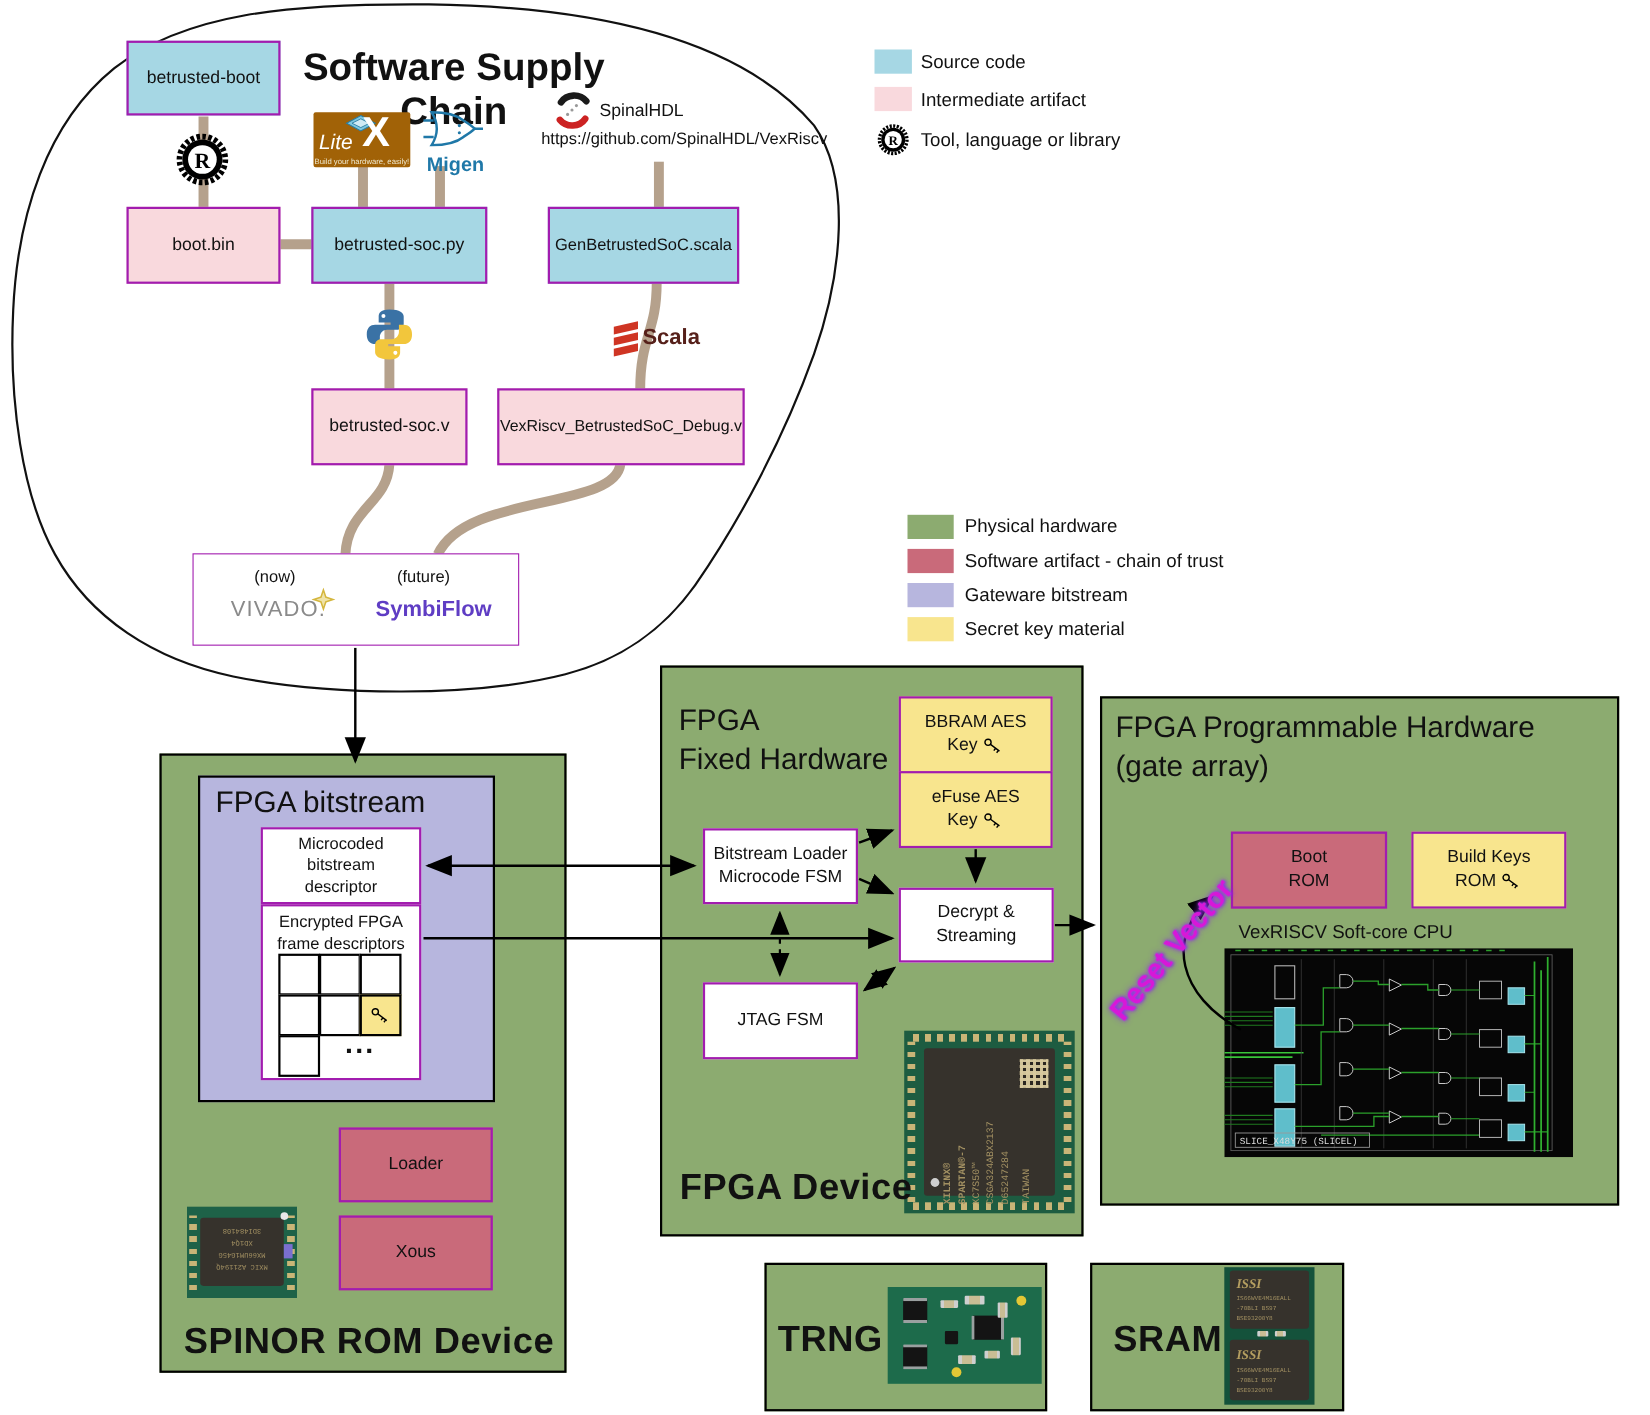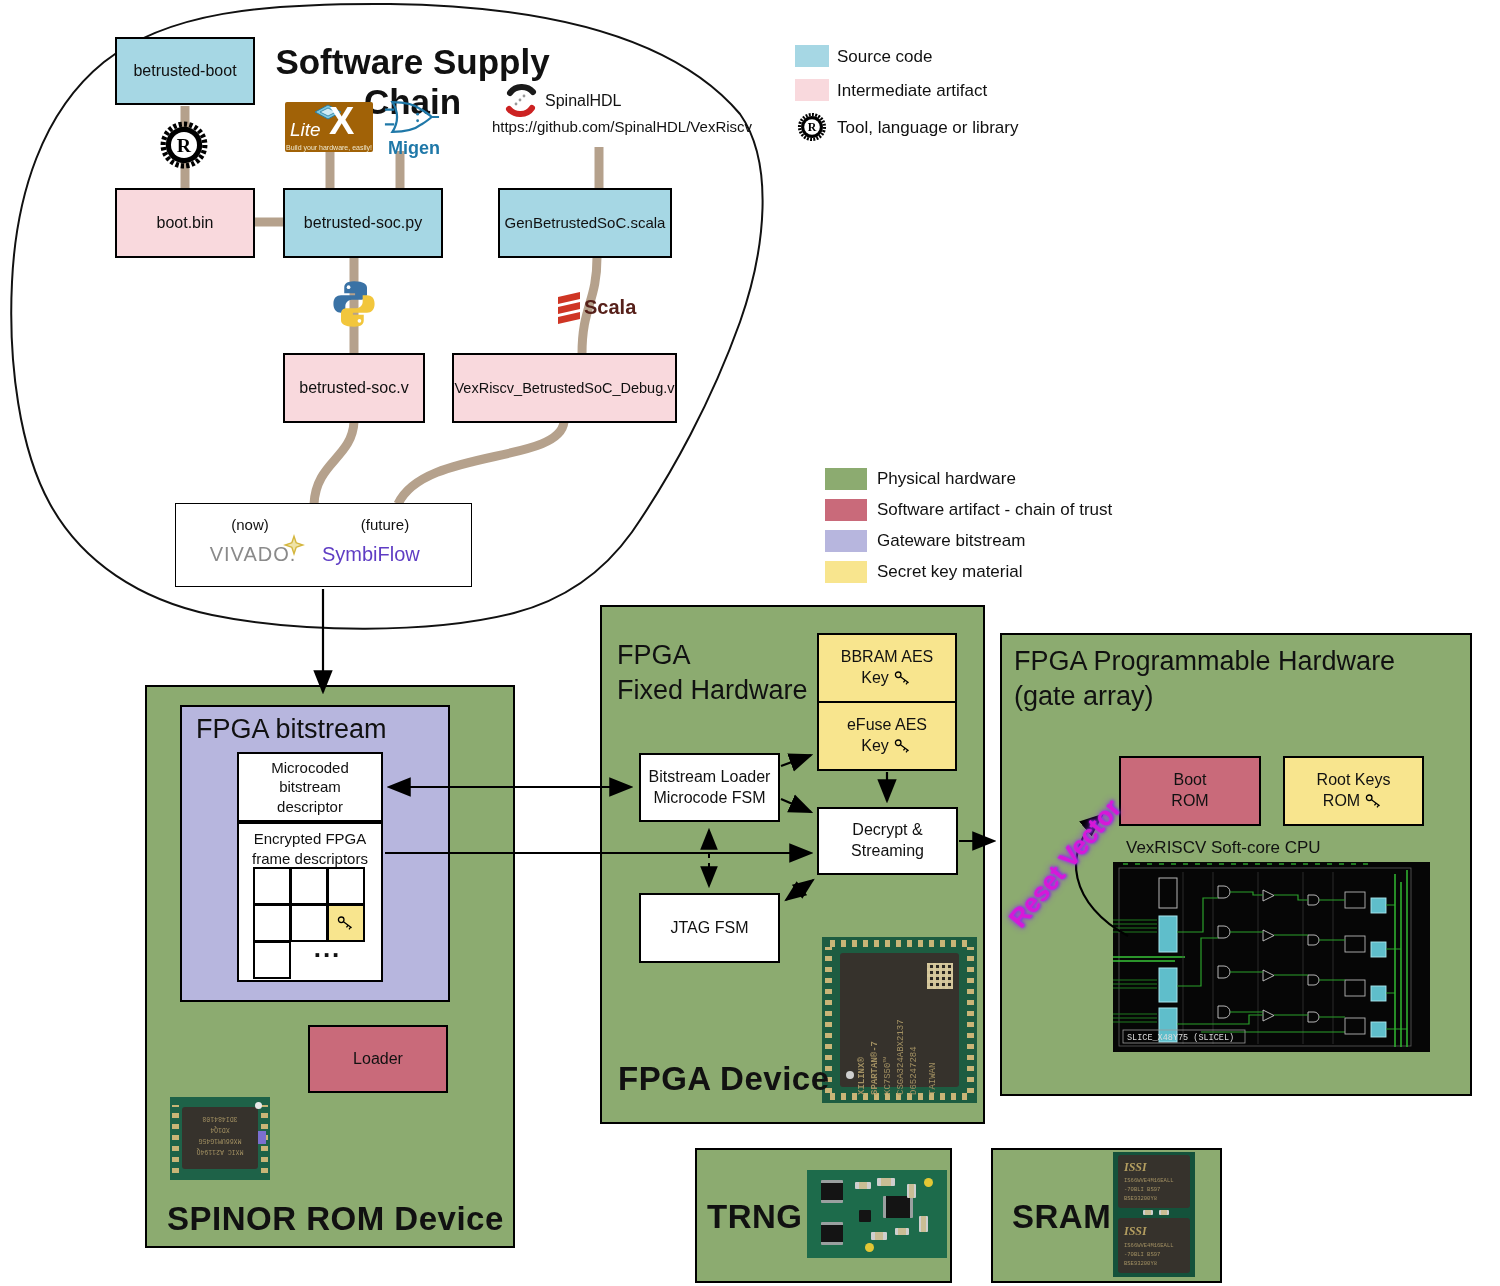--- a/index.html
+++ b/index.html
@@ -1,20 +1,20 @@
 <!DOCTYPE html>
 <html><head>
 <meta charset="utf-8">
 <style>
   html,body{margin:0;padding:0;background:#fff}
   #stage{position:relative;width:1500px;height:1286px;background:#fff;
          font-family:"Liberation Sans",sans-serif;color:#111;overflow:hidden}
   .abs{position:absolute}
   svg.layer{position:absolute;left:0;top:0;pointer-events:none}
-  .box{position:absolute;box-sizing:border-box;border:2px solid #000000;display:flex;
+  .box{position:absolute;box-sizing:border-box;border:2px solid #a21caf;display:flex;
        flex-direction:column;align-items:center;justify-content:center;text-align:center;
        font-size:16px;line-height:1.3}
   .cyan{background:#a6d7e4}
   .pink{background:#f9d9dd}
   .redb{background:#c96a7a}
   .yellowb{background:#f8e58e}
   .whiteb{background:#fff}
   .panel{position:absolute;box-sizing:border-box;border:2px solid #000;background:#8cab70}
   .purplepanel{position:absolute;box-sizing:border-box;border:2px solid #000;background:#b7b6de}
   .lbl{position:absolute;white-space:pre-line}
@@ -290,21 +290,21 @@
   </div>
 
   <div class="box whiteb" style="left:175px;top:503px;width:297px;height:84px;border-width:1.5px"></div>
   <div class="lbl" style="left:195px;top:516px;width:110px;text-align:center;font-size:15px">(now)</div>
   <div class="lbl" style="left:325px;top:516px;width:120px;text-align:center;font-size:15px">(future)</div>
   <div class="lbl" style="left:203px;top:543px;width:100px;text-align:center;font-size:20px;color:#8a8a8a;letter-spacing:1px">VIVADO.</div>
   <svg class="abs" style="left:283px;top:534px" width="22" height="22" viewBox="0 0 20 20">
     <path d="M10,0 L12.5,7.5 L20,10 L12.5,12.5 L10,20 L7.5,12.5 L0,10 L7.5,7.5 Z" fill="#d4b63e"></path>
     <path d="M10,4 L11.5,8.5 L16,10 L11.5,11.5 L10,16 L8.5,11.5 L4,10 L8.5,8.5 Z" fill="#efe3a8"></path>
   </svg>
-  <div class="lbl" style="left:322px;top:543px;width:125px;text-align:left;font-size:20px;font-weight:normal;color:#5f3dc4">SymbiFlow</div>
+  <div class="lbl" style="left:322px;top:543px;width:125px;text-align:right;font-size:20px;font-weight:bold;color:#5f3dc4">SymbiFlow</div>
 
   <div class="sw" style="left:795px;top:45px;background:#a6d7e4"></div>
   <div class="legtext" style="left:837px;top:47px">Source code</div>
   <div class="sw" style="left:795px;top:79px;background:#f9d9dd"></div>
   <div class="legtext" style="left:837px;top:81px">Intermediate artifact</div>
   <svg class="abs" style="left:797px;top:112px" width="30" height="30" viewBox="0 0 48 48">
     <circle cx="24" cy="24" r="20" fill="none" stroke="#000" stroke-width="5" stroke-dasharray="3.1 2.1"></circle>
     <circle cx="24" cy="24" r="17.5" fill="#000"></circle>
     <circle cx="24" cy="24" r="12.5" fill="#fff"></circle>
     <text x="24" y="31" text-anchor="middle" font-family="Liberation Serif, serif" font-size="19" font-weight="bold" fill="#000">R</text>
@@ -337,20 +337,21 @@
         <g stroke="#000" fill="none" stroke-width="1.6">
           <circle cx="6" cy="6" r="3.5"></circle>
           <path d="M8.8,8.4 L19,16 M14.6,12.8 l-2,2.7 M17.8,15.2 l-2,2.7"></path>
         </g>
       </svg>
     </div>
     <div class="cell" style="left:14px;top:117px"></div>
     <div class="abs" style="left:51px;top:108px;width:75px;text-align:center;font-size:26px;font-weight:bold;letter-spacing:2px">...</div>
   </div>
   <div class="box redb" style="left:308px;top:1025px;width:140px;height:68px">Loader</div>
+  <div class="box redb" style="left:308px;top:1105px;width:140px;height:68px">Xous</div>
   <div class="lbl bigtitle" style="left:167px;top:1200px">SPINOR ROM Device</div>
 
   <div class="lbl sectitle" style="left:617px;top:638px">FPGA
 Fixed Hardware</div>
   <div class="box yellowb" style="left:817px;top:633px;width:140px;height:70px">
     <span>BBRAM AES</span>
     <span class="keyrow">
         <span>Key</span>
       <svg width="20" height="16" viewBox="0 0 24 20">
           <g stroke="#000" fill="none" stroke-width="1.6">
@@ -377,21 +378,21 @@
   <div class="box whiteb pre" style="left:817px;top:807px;width:141px;height:68px">Decrypt &amp;
 Streaming</div>
   <div class="box whiteb" style="left:639px;top:893px;width:141px;height:70px">JTAG FSM</div>
   <div class="lbl bigtitle" style="left:618px;top:1060px">FPGA Device</div>
 
   <div class="lbl sectitle" style="left:1014px;top:644px">FPGA Programmable Hardware
 (gate array)</div>
   <div class="box redb pre" style="left:1119px;top:756px;width:142px;height:70px">Boot
 ROM</div>
   <div class="box yellowb" style="left:1283px;top:756px;width:141px;height:70px">
-    <span>Root Keys</span>
+    <span>Build Keys</span>
     <span class="keyrow">
         <span>ROM</span>
       <svg width="20" height="16" viewBox="0 0 24 20">
           <g stroke="#000" fill="none" stroke-width="1.6">
             <circle cx="6" cy="6" r="3.5"></circle>
             <path d="M8.8,8.4 L19,16 M14.6,12.8 l-2,2.7 M17.8,15.2 l-2,2.7"></path>
           </g>
         </svg>
     </span>
   </div>

